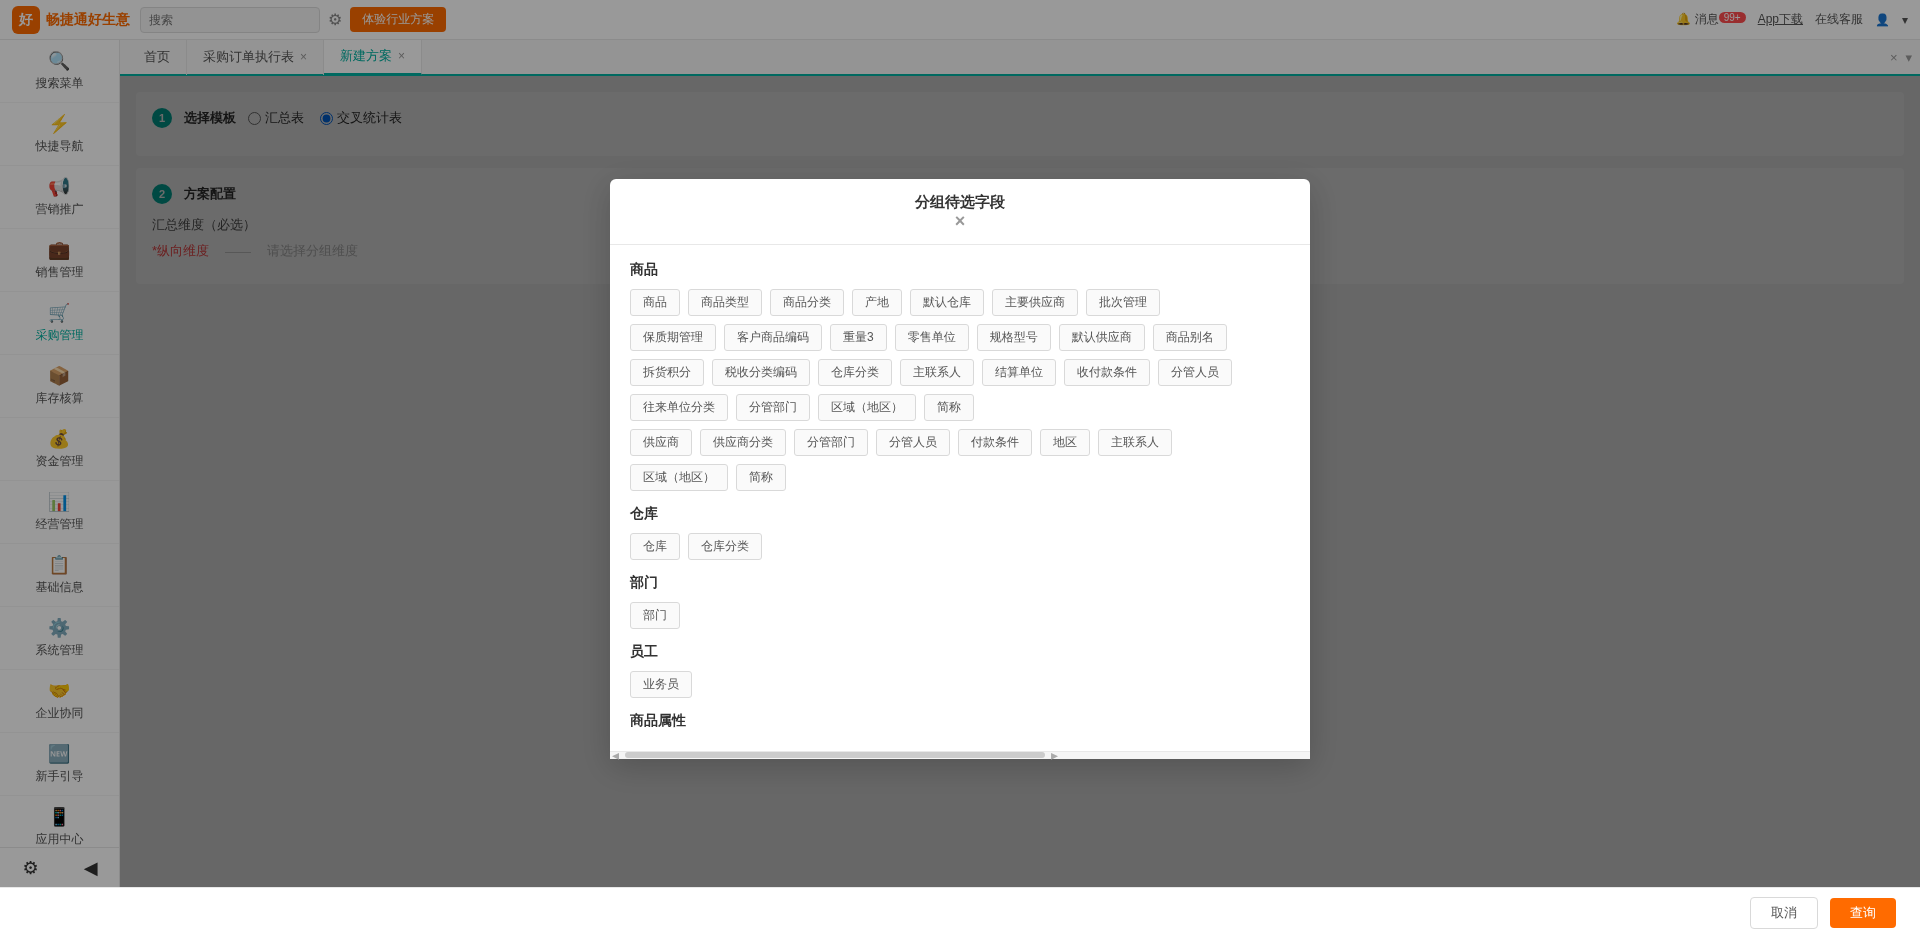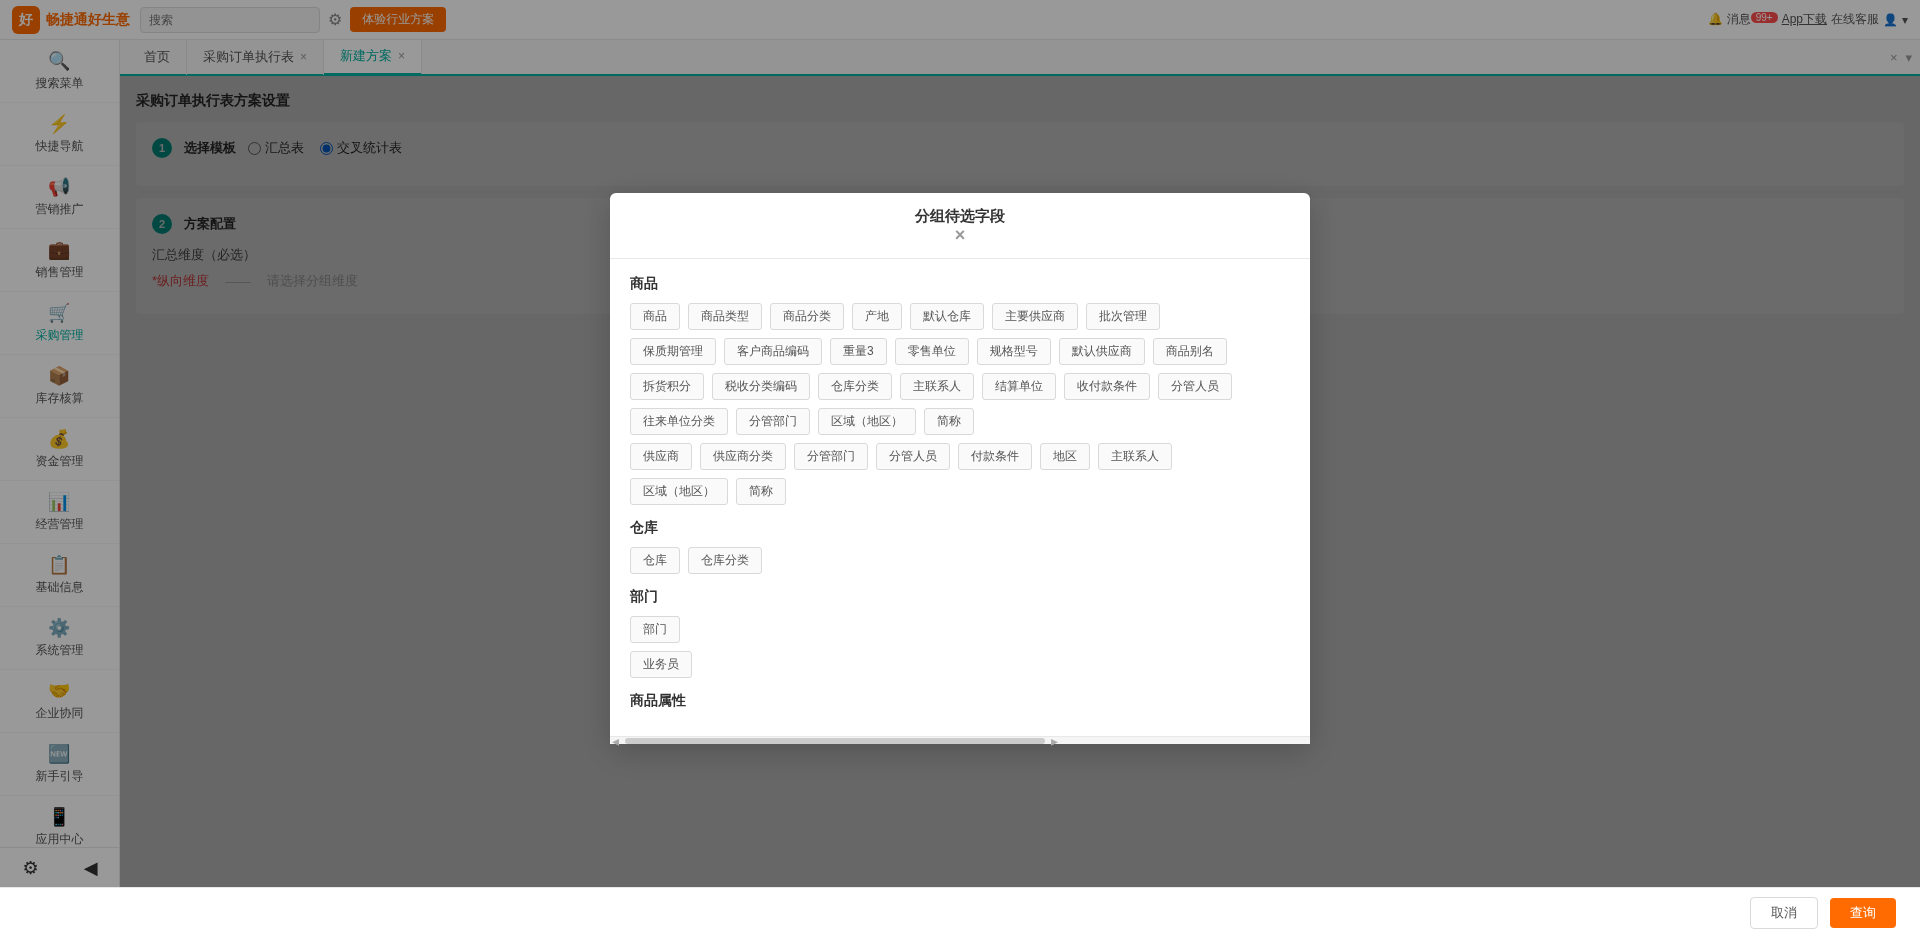--- a/index.html
+++ b/index.html
@@ -49,21 +49,21 @@
       border: none;
       border-radius: 4px;
       padding: 4px 12px;
       cursor: pointer;
       font-size: 12px;
     }
     .header-right {
       margin-left: auto;
       display: flex;
       align-items: center;
-      gap: 4px;
+      gap: 12px;
       font-size: 12px;
       color: #555;
     }
     .badge {
       background: #ff4d4f;
       color: #fff;
       border-radius: 10px;
       padding: 0 5px;
       font-size: 10px;
       position: relative;
@@ -412,21 +412,20 @@
     <span>新建方案</span>
     <span class="tab-close">×</span>
   </div>
   <div style="margin-left:auto;display:flex;align-items:center;gap:8px;">
     <span style="cursor:pointer;color:#999;">×</span>
     <span style="cursor:pointer;color:#999;">▾</span>
   </div>
 </div>
 
 <div class="main-content" style="filter:brightness(0.7);">
-  <div class="page-title">采购订单执行表方案设置</div>
   <div class="card">
     <div class="step-row">
       <div class="step-num">1</div>
       <span class="step-label">选择模板</span>
       <div class="radio-group">
         <label><input type="radio" name="tpl" style=""> 汇总表</label>
         <label><input type="radio" name="tpl" checked="" style=""> 交叉统计表</label>
       </div>
     </div>
   </div>
@@ -505,20 +504,21 @@
       <div class="field-tags">
         <span class="field-tag">仓库</span>
         <span class="field-tag">仓库分类</span>
       </div>
 
       <div class="field-section-title">部门</div>
       <div class="field-tags">
         <span class="field-tag">部门</span>
       </div>
 
+      <div class="field-section-title">员工</div>
       <div class="field-tags">
         <span class="field-tag">业务员</span>
       </div>
 
       <div class="field-section-title">商品属性</div>
 
     </div>
 
     <div class="modal-hscroll">
       <span style="font-size:14px;color:#aaa;padding:0 2px;cursor:pointer;">◂</span>

